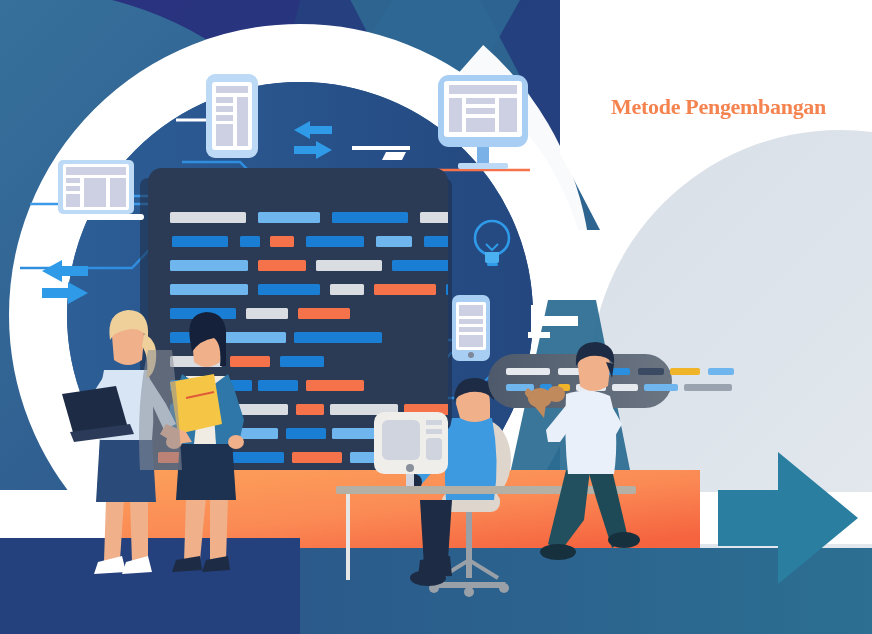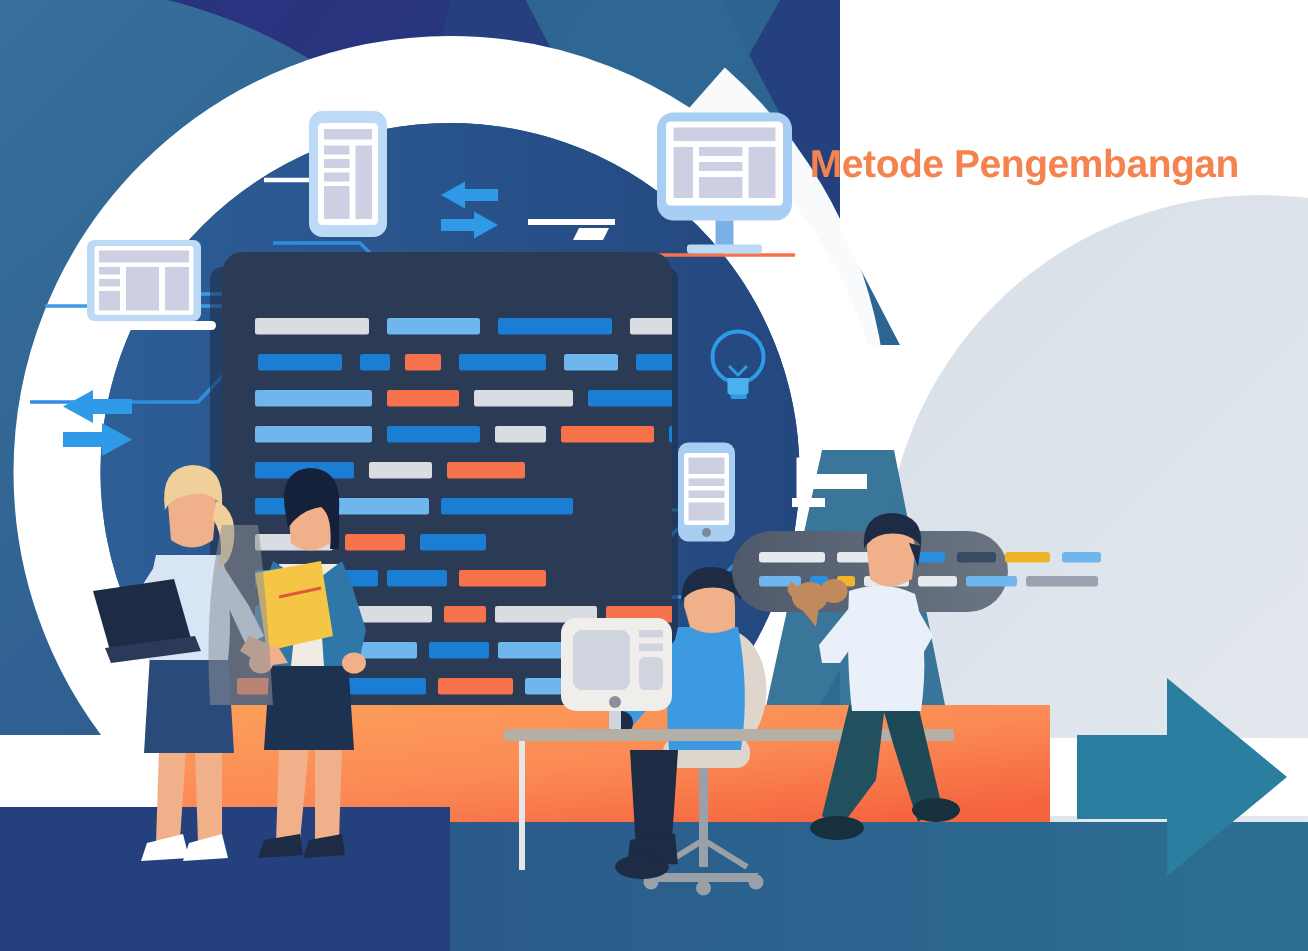--- a/index.html
+++ b/index.html
@@ -1,21 +1,21 @@
 <!DOCTYPE html>
 <html><head>
 <meta charset="utf-8">
 <title>Agile Illustration</title>
 <style>
   html,body{margin:0;padding:0;background:#ffffff;}
   body{font-family:"Liberation Sans",sans-serif;}
   #stage{position:relative;width:872px;height:634px;overflow:hidden;background:#ffffff;}
   #stage svg{display:block;position:absolute;top:0;left:0;}
   .title-block{position:absolute;right:46px;top:96px;text-align:right;z-index:60;pointer-events:none;}
-  .title-sub{font-family:Liberation Sans, sans-serif;font-weight:bold;font-size:26px;letter-spacing:-0.3px;
+  .title-sub{font-family:Liberation Serif, serif;font-weight:bold;font-size:22px;letter-spacing:-0.3px;
              color:#f5834f;line-height:1;margin:0 0 2px 0;white-space:nowrap;}
   .title-main{font-family:"DejaVu Sans",sans-serif;font-weight:bold;font-size:105px;letter-spacing:-2px;
               color:#f9875a;line-height:0.95;margin:0;white-space:nowrap;}
 </style>
 </head>
 <body>
 
 <div id="stage">
 
   <svg width="872" height="634" viewBox="0 0 872 634">

